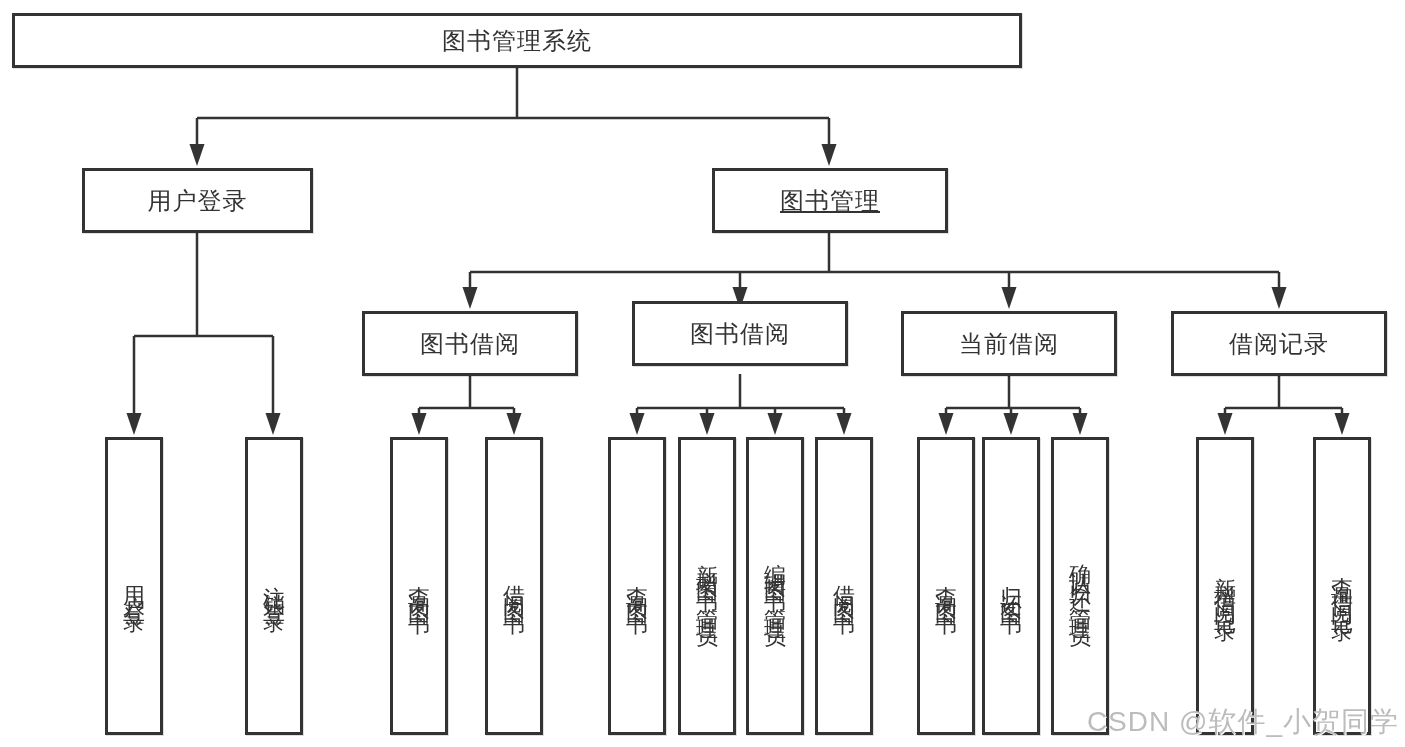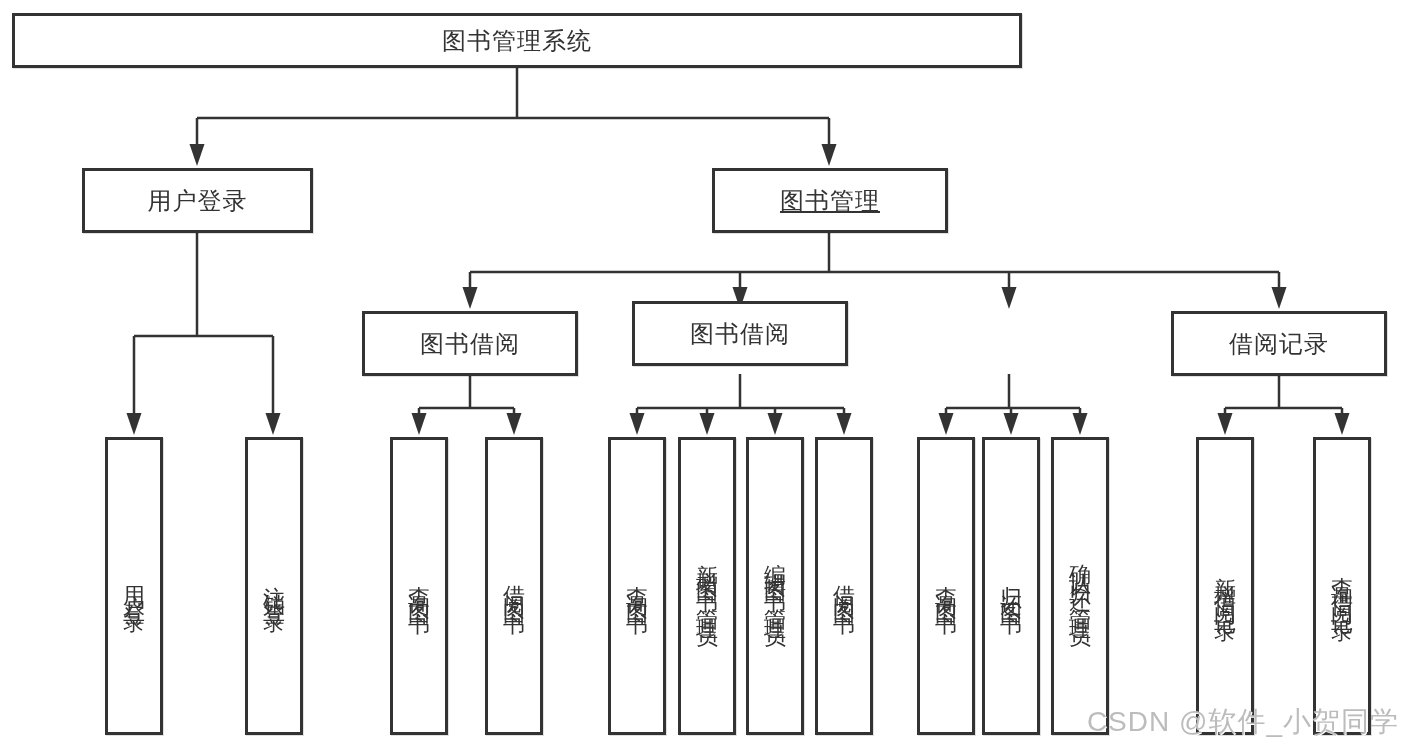--- a/index.html
+++ b/index.html
@@ -102,20 +102,23 @@
   <div class="hbox" style="left:712px; top:168px; width:236px; height:65px;text-decoration:underline;">
     <span>图书管理</span>
   </div>
 
   <div class="hbox" style="left:362px; top:311px; width:216px; height:65px;">
     <span>图书借阅</span>
   </div>
   <div class="hbox" style="left:632px; top:301px; width:216px; height:65px;">
     <span>图书借阅</span>
   </div>
+  <div class="hbox" style="left:901px; top:311px; width:216px; height:65px;">
+    <span>当前借阅</span>
+  </div>
   <div class="hbox" style="left:1171px; top:311px; width:216px; height:65px;">
     <span>借阅记录</span>
   </div>
 
   <div class="vbox" style="left:105px; top:437px; width:58px; height:298px;">
     <span>用户登录</span>
   </div>
   <div class="vbox" style="left:245px; top:437px; width:58px; height:298px;">
     <span>注销登录</span>
   </div>

